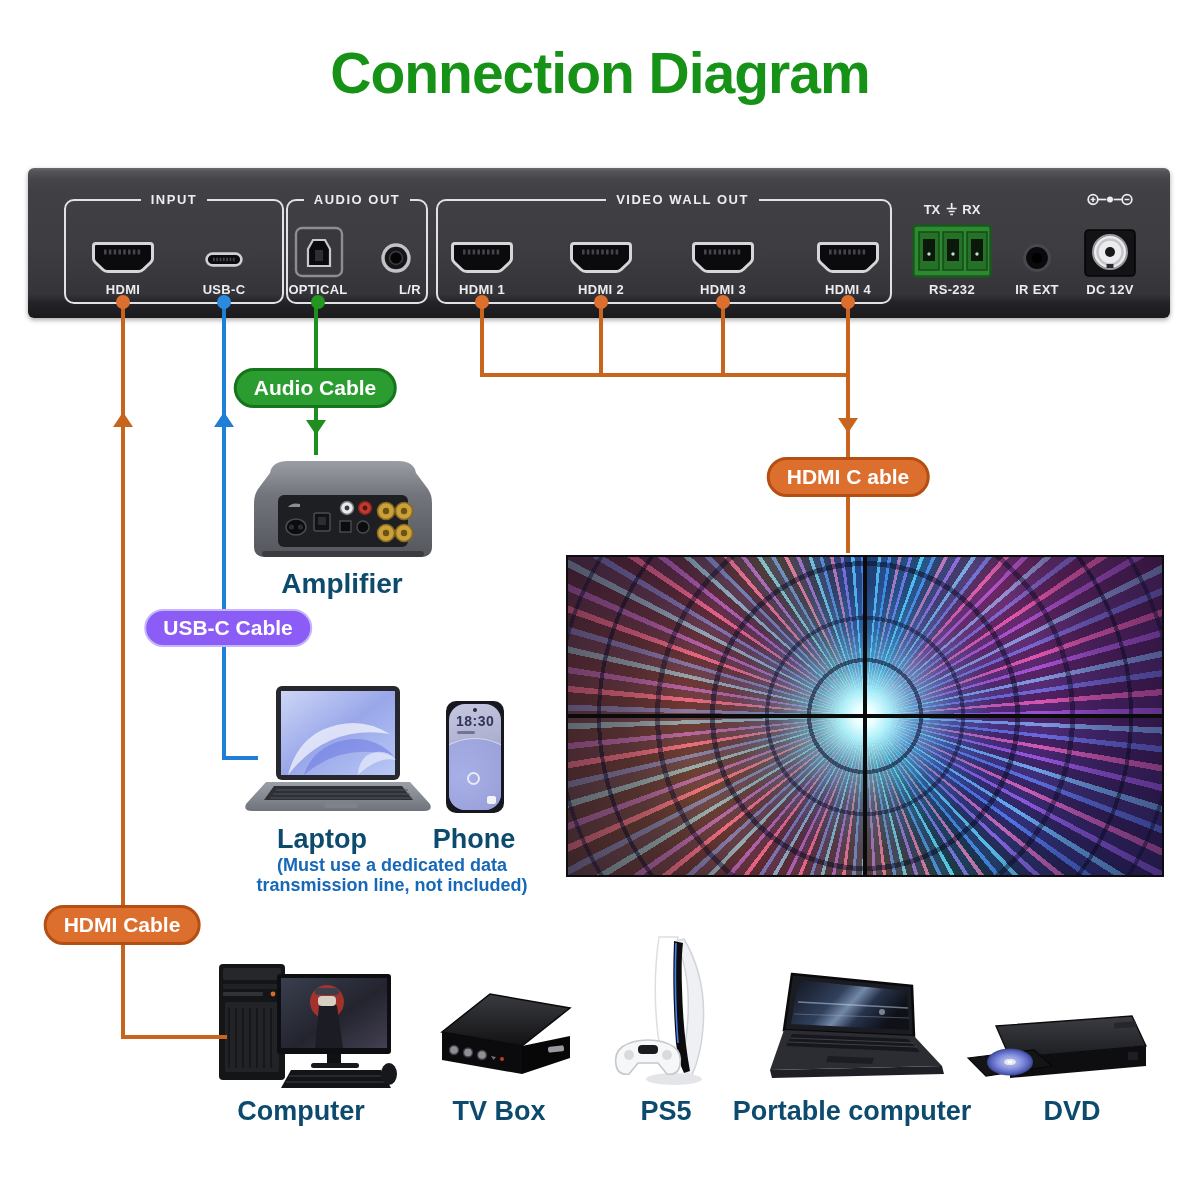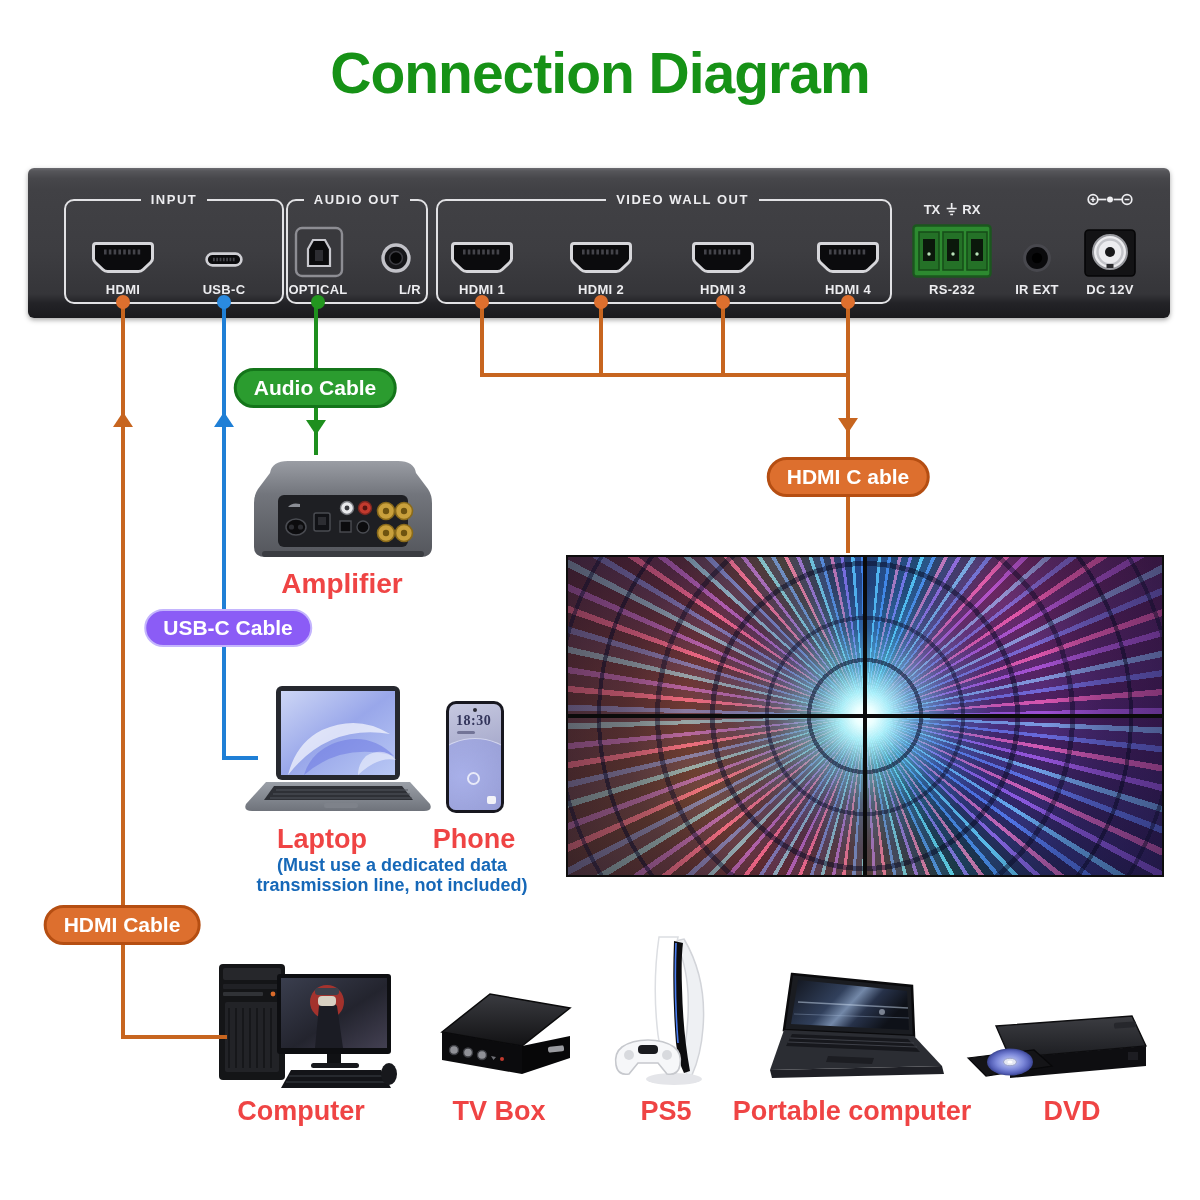--- a/index.html
+++ b/index.html
@@ -37,43 +37,43 @@
   .arr.down.green { border-top-color:#1e8f1e; }
 
   
   .pill { position:absolute; transform:translate(-50%,-50%); z-index:5; white-space:nowrap;
           font-size:21px; font-weight:bold; color:#ffffff; padding:5px 17px; border-radius:22px; }
   .pill.green { background:#2b9c2f; border:3px solid #14751a; }
   .pill.blue { background:#8b5cf6; border:2px solid #c4b5fd; }
   .pill.orange { background:#dd6f2e; border:3px solid #b54e12; }
 
   
-  .devlabel { position:absolute; transform:translateX(-50%); font-size:27px; font-weight:bold; color:#ef4444; white-space:nowrap; }
+  .devlabel { position:absolute; transform:translateX(-50%); font-size:27px; font-weight:bold; color:#0c4a6e; white-space:nowrap; }
   .note { position:absolute; transform:translateX(-50%); font-size:18px; font-weight:bold; color:#1668b8; white-space:nowrap; }
 
   
   .wall { position:absolute; left:566px; top:555px; width:598px; height:322px; background:#0a0d26;
           border:2px solid #0d0d0d; overflow:hidden; }
   .wall-art { position:absolute; inset:0;
     background:
       radial-gradient(circle at 50% 50%, #ffffff 0px, #eaffff 10px, rgba(175,246,255,.95) 25px, rgba(110,215,245,.62) 50px, rgba(70,160,230,.30) 88px, rgba(40,80,180,.12) 132px, rgba(0,0,0,0) 178px),
       conic-gradient(from 45deg at 50% 50%, rgba(235,70,160,.42) 0deg, rgba(190,60,190,.36) 45deg, rgba(120,90,220,.30) 80deg, rgba(60,200,160,.22) 102deg, rgba(255,170,60,.30) 132deg, rgba(255,90,60,.32) 165deg, rgba(255,140,50,.40) 200deg, rgba(245,110,60,.42) 235deg, rgba(235,90,80,.36) 262deg, rgba(250,200,90,.26) 286deg, rgba(70,150,250,.32) 312deg, rgba(80,200,250,.32) 336deg, rgba(235,70,160,.42) 360deg),
       repeating-conic-gradient(from 2deg at 50% 50%, #0c1132 0deg 2.6deg, #58c8f2 2.6deg 3.8deg, #12204e 3.8deg 6.2deg, #3f7de6 6.2deg 7.4deg, #0b0f2e 7.4deg 9.8deg, #e062a8 9.8deg 11deg, #131742 11deg 13.4deg, #8a5ae0 13.4deg 14.6deg); }
   .wall-art::before { content:""; position:absolute; inset:0;
     background:repeating-radial-gradient(circle at 50% 50%, rgba(0,0,0,0) 0 54px, rgba(10,12,40,.55) 54px 58px, rgba(0,0,0,0) 58px 96px, rgba(15,18,50,.5) 96px 100px, rgba(0,0,0,0) 100px 150px, rgba(8,10,36,.5) 150px 155px, rgba(0,0,0,0) 155px 205px, rgba(8,10,36,.45) 205px 210px); }
   .wall-art::after { content:""; position:absolute; inset:0;
     background:radial-gradient(circle at 50% 50%, rgba(0,0,0,0) 0 180px, rgba(10,8,30,.28) 240px, rgba(12,8,32,.5) 330px); }
   .wall-v { position:absolute; left:calc(50% - 2px); top:0; bottom:0; width:4px; background:#0b0b0b; z-index:6; }
   .wall-h { position:absolute; top:calc(50% - 2px); left:0; right:0; height:4px; background:#0b0b0b; z-index:6; }
 
   
   .phone { position:absolute; left:446px; top:701px; width:58px; height:112px; background:#17171f;
            border-radius:10px; padding:3px; z-index:2; }
-  .phone-screen { position:relative; width:100%; height:100%; border-radius:7px; overflow:hidden;
-           background:linear-gradient(165deg,#c6c8e0 0%,#a9accd 45%,#9b9fc6 100%);font-family:Liberation Serif, serif; }
+  .phone-screen { position:relative; width:100%; height:100%; border-radius:16px; overflow:hidden;
+           background:linear-gradient(165deg,#c6c8e0 0%,#a9accd 45%,#9b9fc6 100%); }
   .phone-arc { position:absolute; left:-30px; top:34px; width:112px; height:112px; border-radius:50%;
            border:1px solid rgba(255,255,255,.55);
            background:radial-gradient(circle at 38% 34%, rgba(168,176,234,.95), rgba(146,154,220,.65) 55%, rgba(132,140,212,.45)); }
   .phone-time { position:absolute; left:7px; top:9px; font-size:14px; font-weight:bold; color:#32345a; letter-spacing:.5px; }
   .phone-date { position:absolute; left:8px; top:27px; width:18px; height:3px; border-radius:2px; background:rgba(60,62,100,.55); }
   .phone-cam { position:absolute; left:50%; top:4px; width:4px; height:4px; margin-left:-2px; border-radius:50%; background:#2a2a35; }
   .phone-ring { position:absolute; left:18px; top:68px; width:13px; height:13px; border-radius:50%; border:2px solid rgba(255,255,255,.75); }
   .phone-key { position:absolute; right:5px; bottom:6px; width:9px; height:8px; border-radius:2px; background:#f2f3f8; }
 
   .imgbox { position:absolute; z-index:1; }

